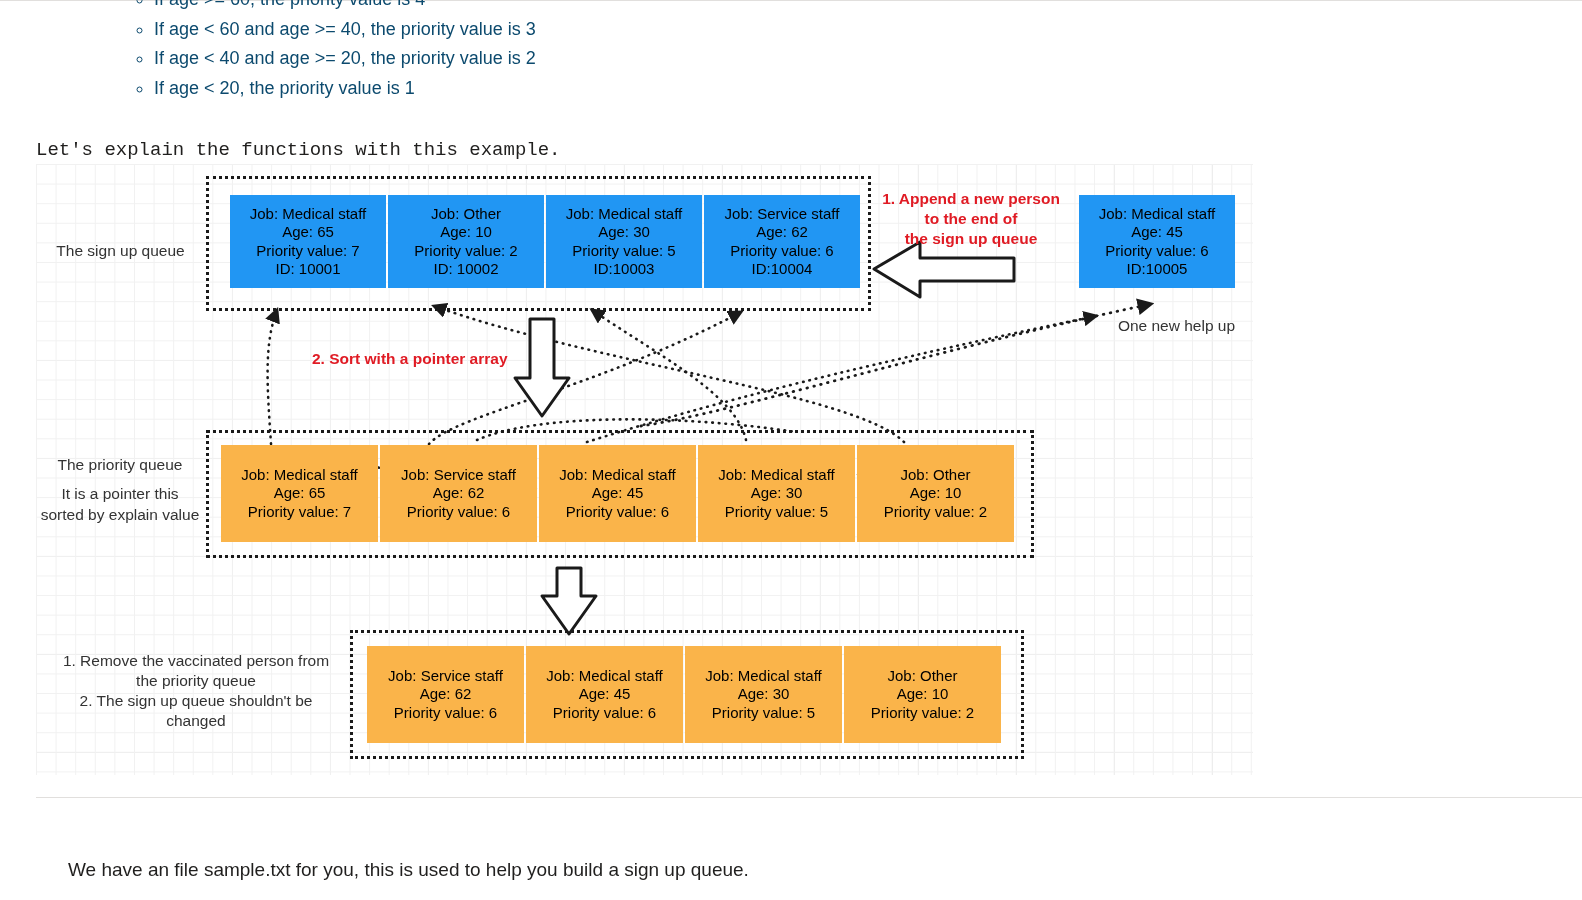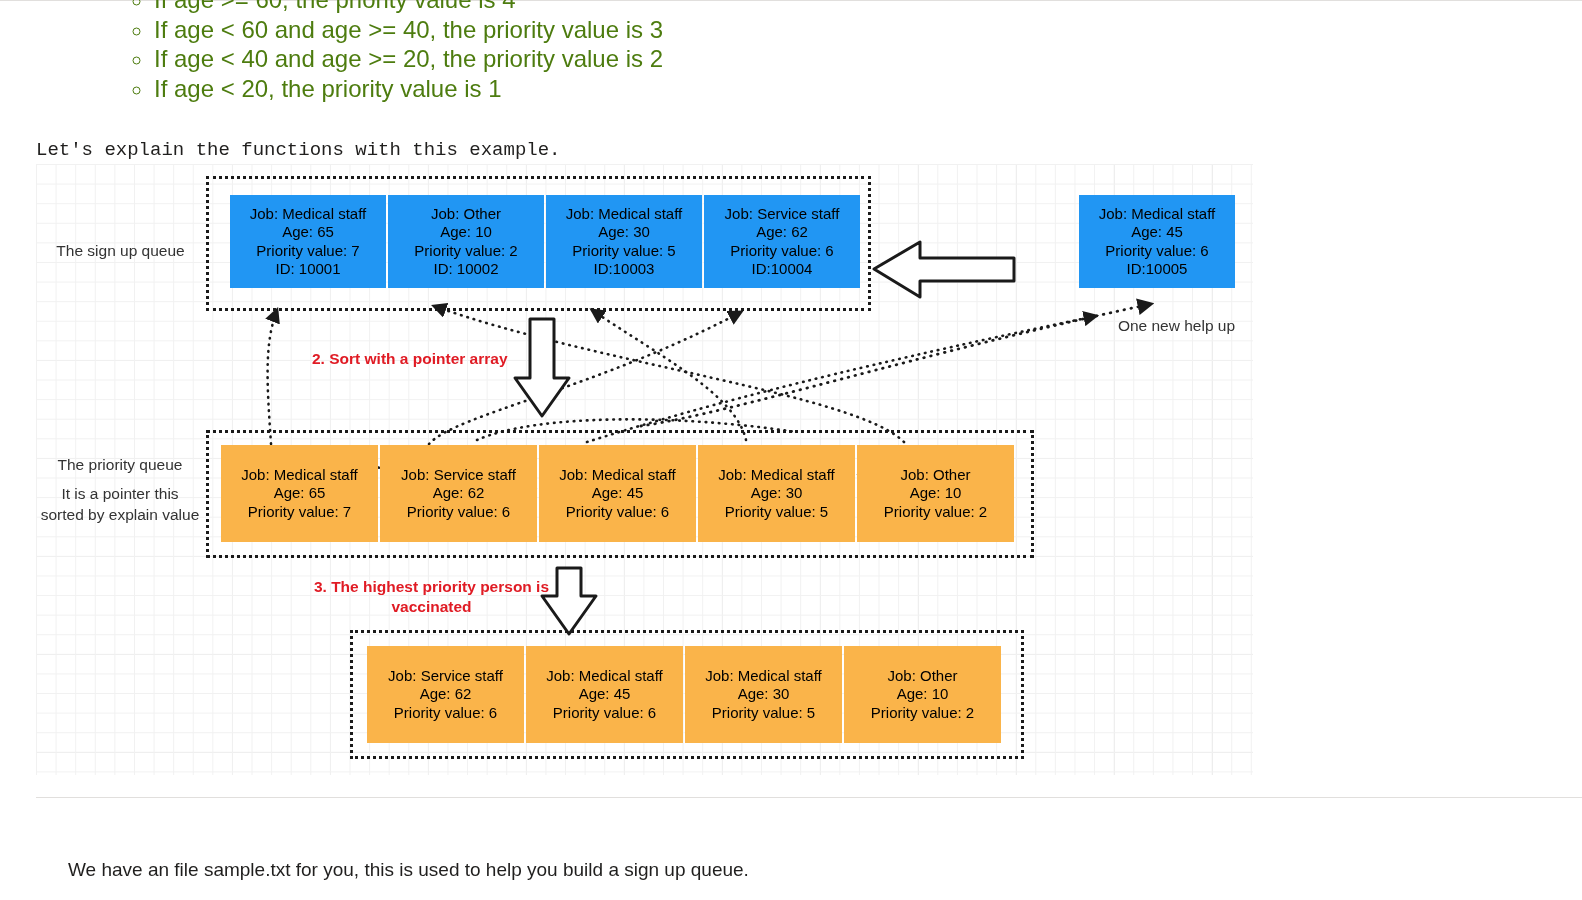--- a/index.html
+++ b/index.html
@@ -35,23 +35,23 @@
   }
   ul.rules {
     position: absolute;
     left: 96px;
     top: -13px;
     margin: 0;
     padding: 0 0 0 22px;
     list-style-type: circle;
   }
   ul.rules li {
-    font-size: 24px;
+    font-size: 18px;
     line-height: 29.5px;
-    color: #4d7c0f;
+    color: #0c4a6e;
     white-space: nowrap;
   }
 
   
   #diagram {
     position: absolute;
     left: 36px;
     top: 164px;
     width: 1217px;
     height: 611px;
@@ -274,23 +274,28 @@
   </div>
 
   <div class="lbl" style="left:2px; top:76px; width:165px;">The sign up queue</div>
 
   <div class="lbl" style="left:0px; top:290px; width:168px;">The priority queue</div>
   <div class="lbl" style="left:0px; top:319px; width:168px;">It is a pointer this</div>
   <div class="lbl" style="left:-1px; top:340px; width:170px;">sorted by explain value</div>
 
   <div class="lbl" style="left:1063px; top:151px; width:155px;">One new help up</div>
 
+  <div class="lbl red" style="left:840px; top:25px; width:190px;">1. Append a new person
+to the end of
+the sign up queue</div>
 
   <div class="lbl red" style="left:276px; top:185px; width:215px; text-align:left;">2. Sort with a pointer array</div>
 
-  <div class="lbl red" style="left:273px; top:413px; width:245px;">3. The highest priority person is
-vaccinated</div>
-
+
+  <div class="lbl" style="left:10px; top:487px; width:300px; line-height:20px;">1. Remove the vaccinated person from
+the priority queue
+2. The sign up queue shouldn't be
+changed</div>
 </div>
 
 <div class="hr-sep"></div>
 
 <div class="prose" style="top:855px;margin-left:32px;">We have an file sample.txt for you, this is used to help you build a sign up queue.</div>
 
 </body></html>

